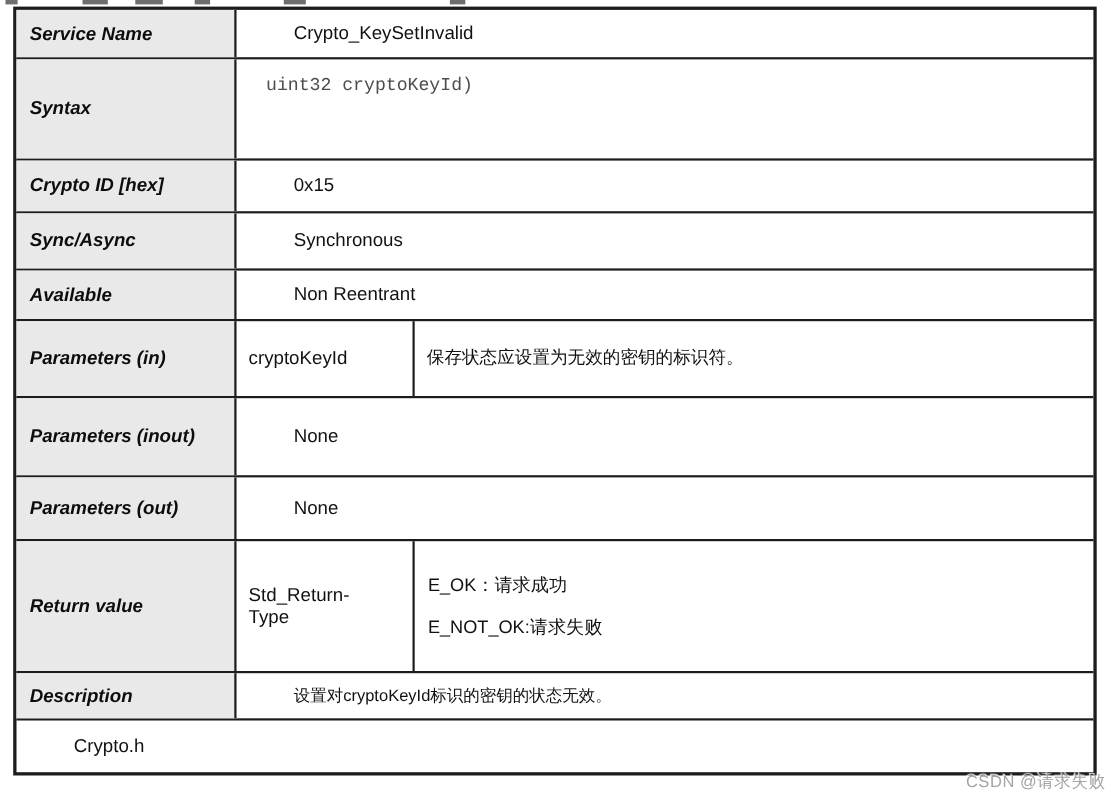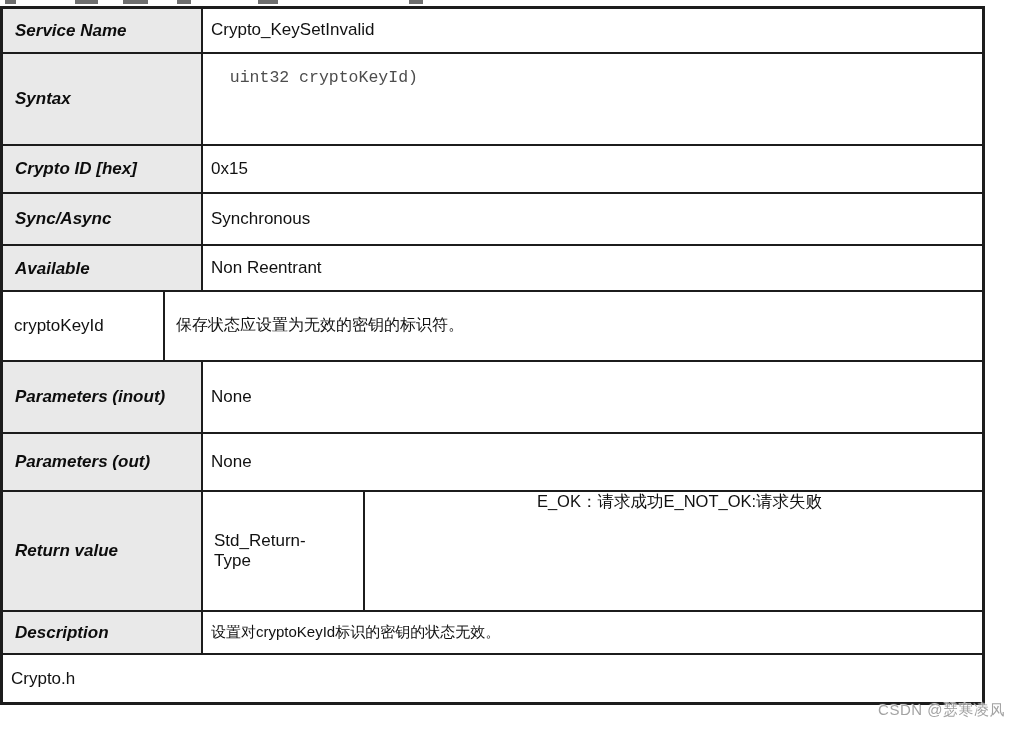--- a/index.html
+++ b/index.html
@@ -15,57 +15,57 @@
     position:relative;
     overflow:hidden;
   }
   .canvas{position:absolute;inset:0;}
 
   
   .artifacts{position:absolute;top:0;left:0;height:5px;width:100%;}
   .artifacts .dash{position:absolute;top:0;height:4px;background:#4a4a4a;opacity:.8;}
 
   .spec-table{
-    position:absolute;left:0;top:6px;width:985px;height:699px;
+    position:absolute;left:12px;top:6px;width:985px;height:699px;
     border:3px solid var(--border);
     background:#fff;
     display:flex;flex-direction:column;
   }
   .row{display:flex;border-bottom:2px solid var(--border);}
   .row:last-child{border-bottom:none;}
   .cell{display:flex;align-items:center;}
   .label{
     width:200px;flex:0 0 200px;
     background:var(--label_bg);
     border-right:2px solid var(--border);
     font-weight:700;font-style:italic;
     font-size:17px;line-height:21px;
     padding-left:12px;padding-right:8px;
     color:#0d0d0d;
   }
   .value{
-    flex:1;font-size:17px;padding-left:8px;padding-right:8px;
+    flex:1;font-size:17px;padding-left:8px;padding-right:8px;margin-left:44px;
   }
   .pname{
     width:162px;flex:0 0 162px;
     border-right:2px solid var(--border);
     font-size:17px;padding-left:11px;
     white-space:pre-line;
   }
   .pdesc{flex:1;font-size:16px;padding-left:11px;padding-right:6px;}
   .code{
     flex:1;align-items:flex-start;
     font-family:"Liberation Mono","DejaVu Sans Mono",monospace;
     font-size:16.5px;line-height:26px;
     color:var(--code_text);
     padding:11px 0 0 7px;
     white-space:pre;
   }
   .retlines{
-    flex:1;display:flex;flex-direction:row;justify-content:center;
+    flex:1;display:flex;flex-direction:column;justify-content:center;
     row-gap:20px;padding-left:12px;font-size:16.5px;line-height:18px;
   }
   .watermark{
     position:absolute;top:701px;right:5px;
     font-size:15px;letter-spacing:.5px;
     color:var(--watermark);
     text-shadow:1px 1px 1px rgba(255,255,255,.95),-1px -1px 1px rgba(255,255,255,.95);
     white-space:nowrap;
   }
 </style>
@@ -104,20 +104,21 @@
       <div class="cell label">Sync/Async</div>
       <div class="cell value">Synchronous</div>
     </div>
 
     <div class="row" style="height:47px">
       <div class="cell label">Available</div>
       <div class="cell value">Non Reentrant</div>
     </div>
 
     <div class="row" style="height:72px">
+      <div class="cell label">Parameters (in)</div>
       <div class="cell pname">cryptoKeyId</div>
       <div class="cell pdesc">保存状态应设置为无效的密钥的标识符。</div>
     </div>
 
     <div class="row" style="height:74px">
       <div class="cell label">Parameters (inout)</div>
       <div class="cell value">None</div>
     </div>
 
     <div class="row" style="height:60px">
@@ -139,15 +140,15 @@
       <div class="cell label">Description</div>
       <div class="cell value" style="font-size:15px">设置对cryptoKeyId标识的密钥的状态无效。</div>
     </div>
 
     <div class="row" style="height:48px">
       <div class="cell value">Crypto.h</div>
     </div>
 
   </div>
 
-  <div class="watermark">CSDN @瑟寒凌风</div>
+  <div class="watermark">CSDN @请求失败</div>
 
 </div>
 
 </body></html>

